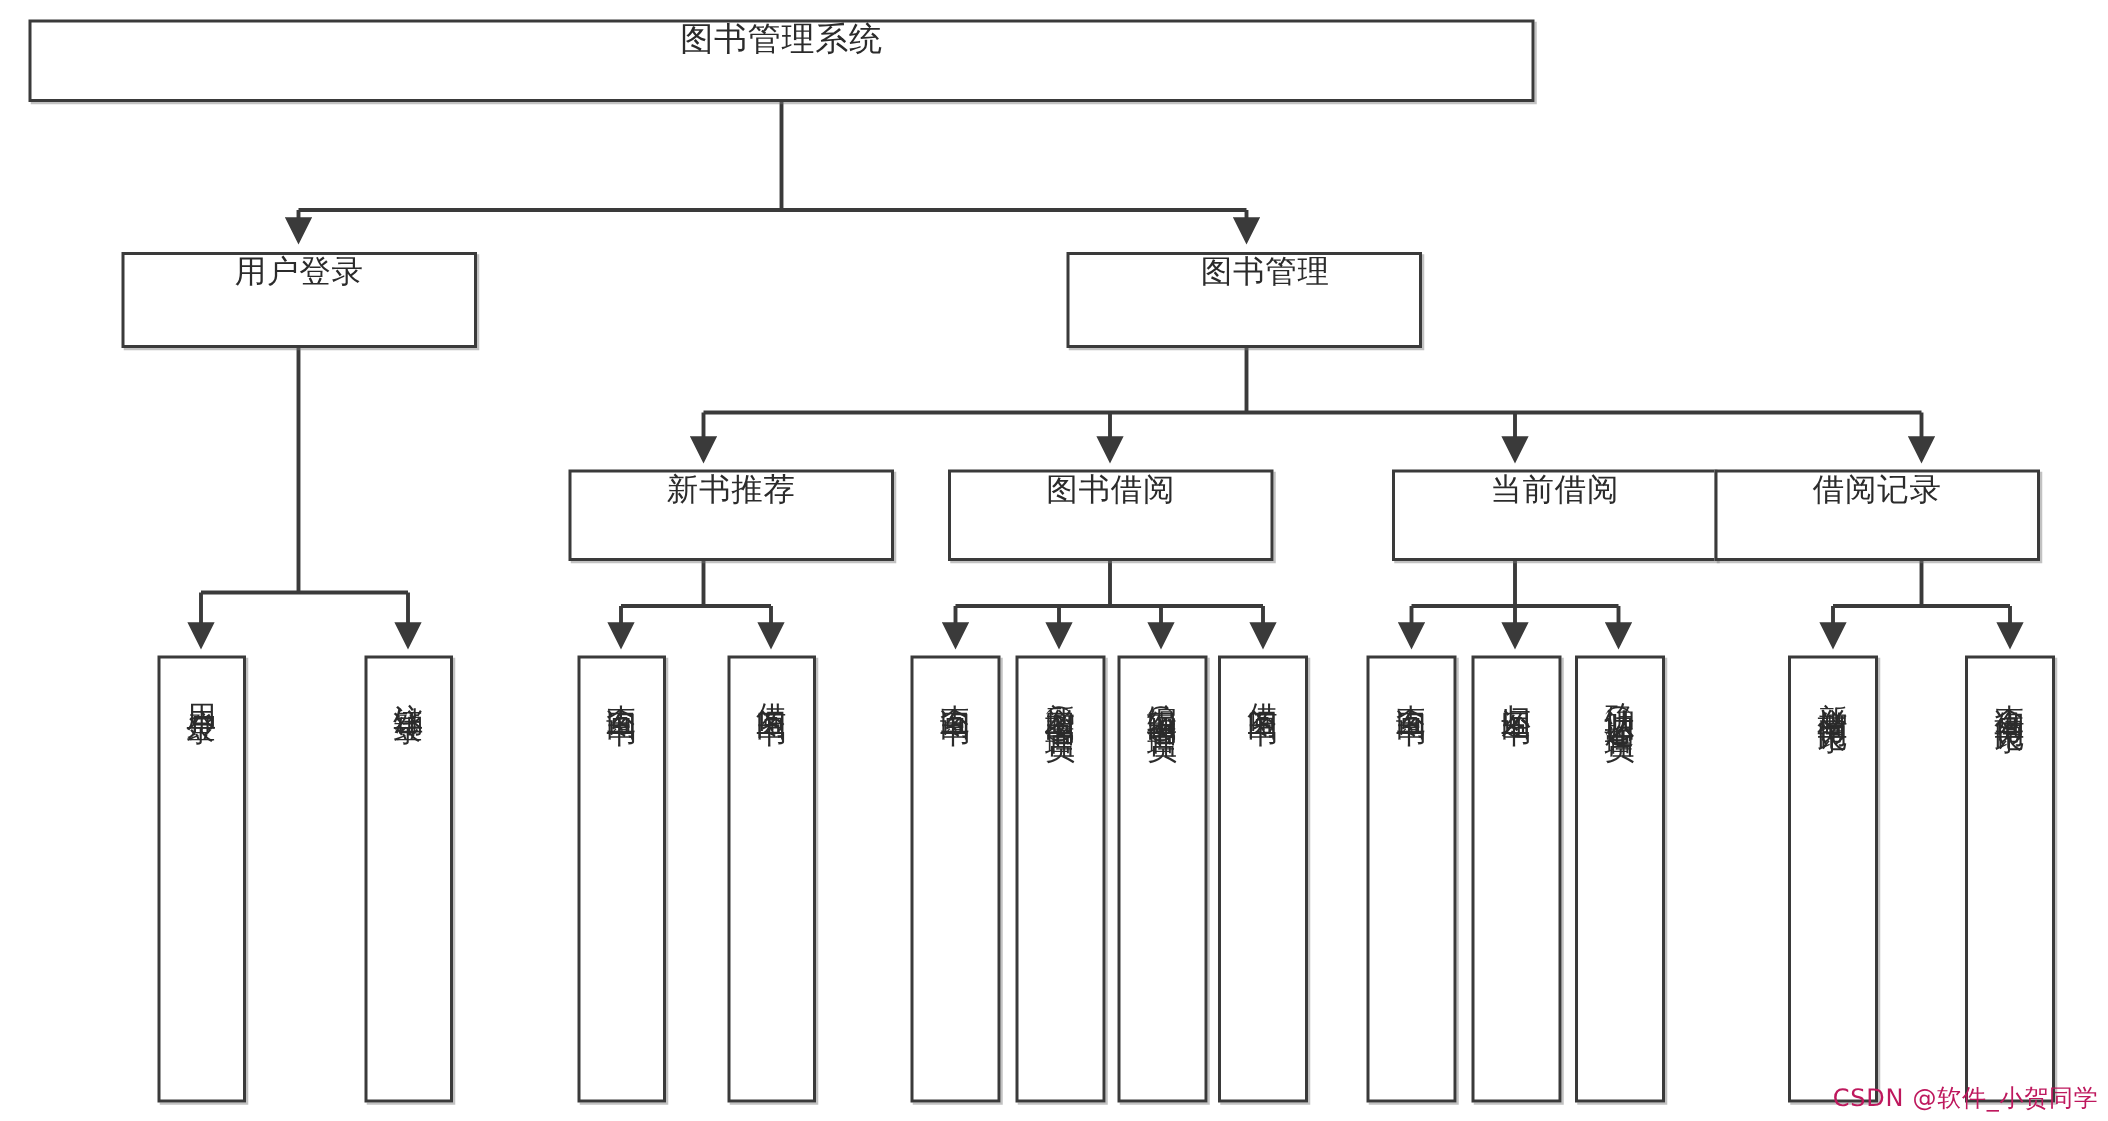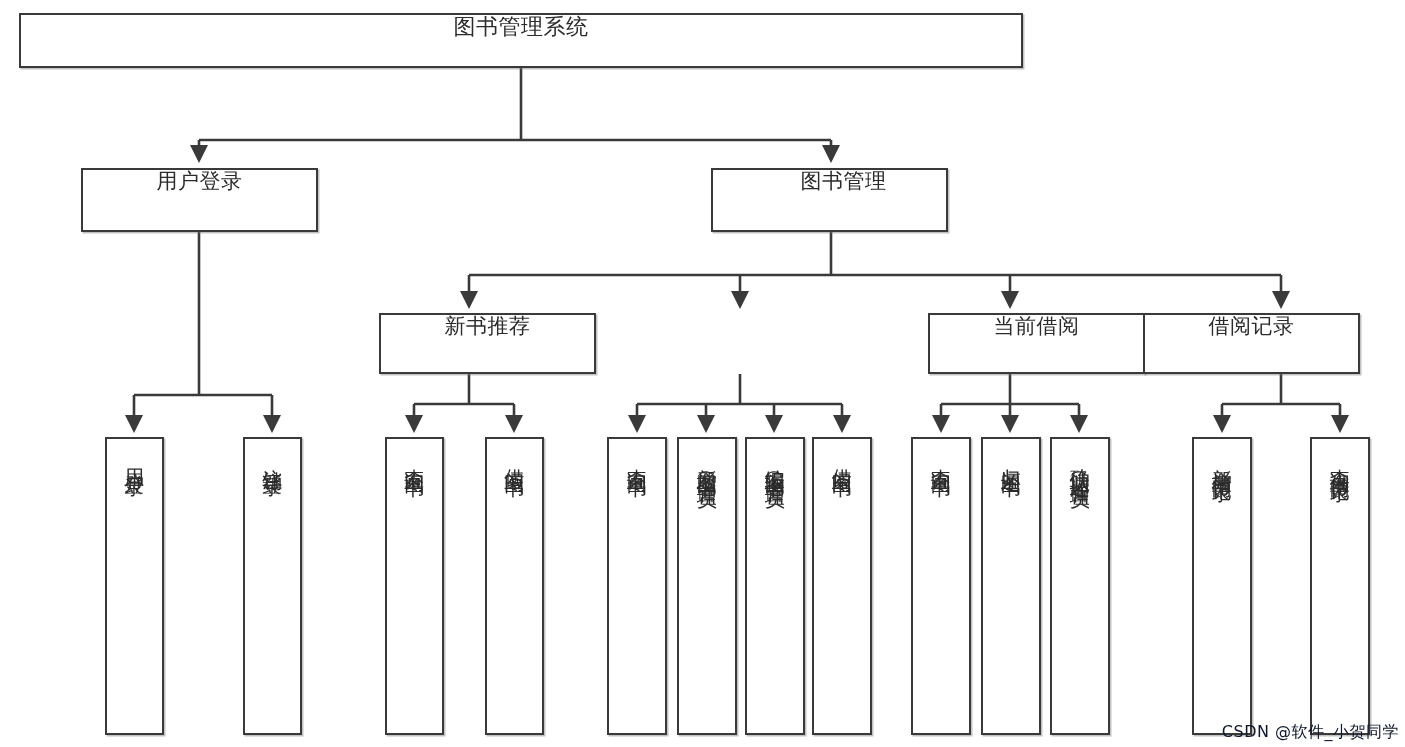--- a/index.html
+++ b/index.html
@@ -42,21 +42,21 @@
     font-size:20px;
     line-height:1.02;
     letter-spacing:3px;
     white-space:normal;
     max-height:280px;
   }
   .watermark{
     position:absolute;
     right:6px;bottom:4px;
     font-size:16px;
-    color:#0f172a;
+    color:#be185d;
     letter-spacing:.5px;
     white-space:nowrap;
     user-select:none;
   }
 </style>
 </head>
 <body>
 
 <div id="diagram-root">
 
@@ -118,20 +118,23 @@
   <div class="node horiz" style="left:81px;top:168px;width:237px;height:64px;">
     <span class="lbl">用户登录</span>
   </div>
   <div class="node horiz" style="left:711px;top:168px;width:237px;height:64px;padding-left:28px;">
     <span class="lbl">图书管理</span>
   </div>
 
   <div class="node horiz" style="left:379px;top:313px;width:217px;height:61px;">
     <span class="lbl">新书推荐</span>
   </div>
+  <div class="node horiz" style="left:632px;top:313px;width:217px;height:61px;">
+    <span class="lbl">图书借阅</span>
+  </div>
   <div class="node horiz" style="left:902px;top:313px;width:217px;height:61px;margin-left:26px;">
     <span class="lbl">当前借阅</span>
   </div>
   <div class="node horiz" style="left:1143px;top:313px;width:217px;height:61px;">
     <span class="lbl">借阅记录</span>
   </div>
 
   <div class="node vert" style="left:105px;top:437px;width:59px;height:298px;">
     <span class="lbl">用户登录</span>
   </div>

